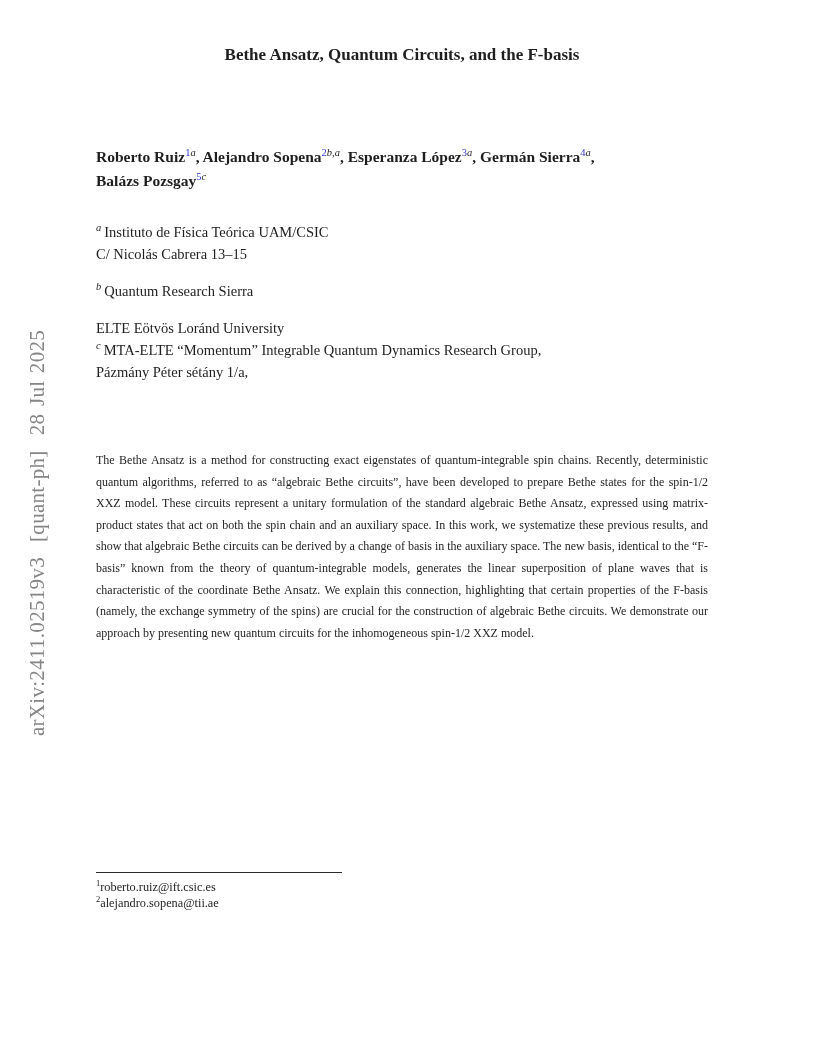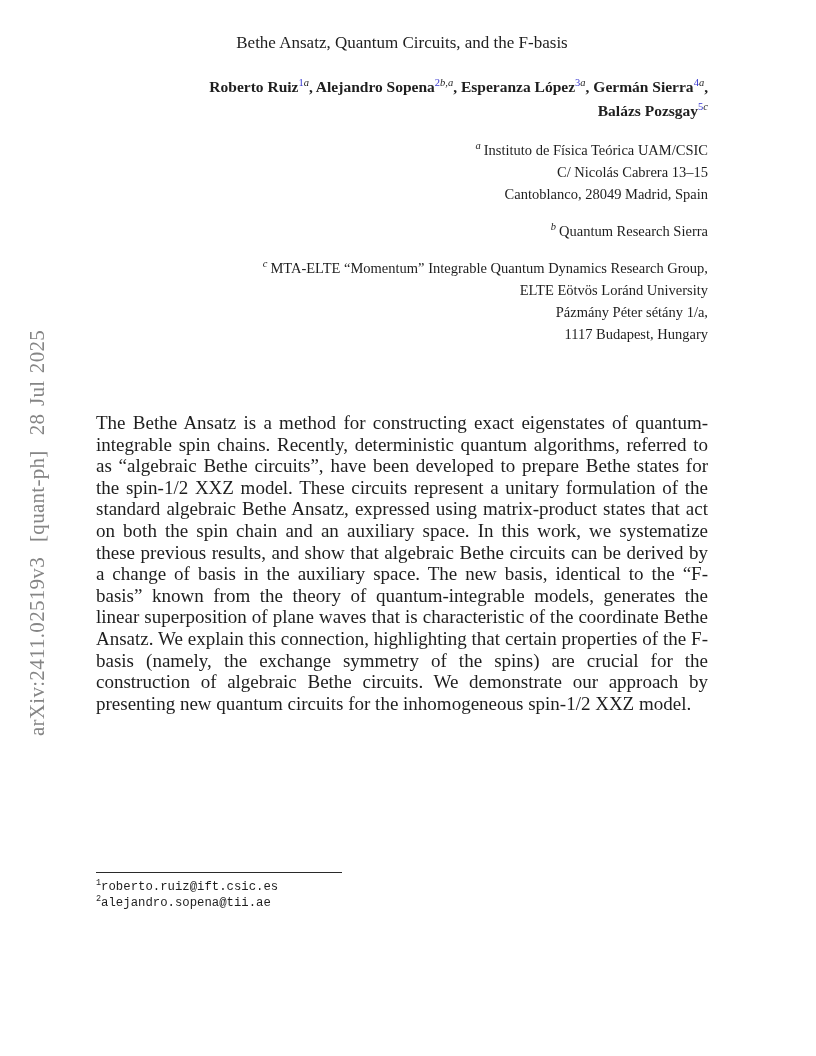--- a/index.html
+++ b/index.html
@@ -28,71 +28,71 @@
     color: #858585;
   }
   
   .content {
     position: absolute;
     left: 96px;
     top: 0;
     width: 612px;
   }
   .title {
-    padding-top: 32px;
+    padding-top: 44px;
     font-size: 17px;
     line-height: 21px;
-    font-weight: normal;
+    font-weight: bold;
     text-align: center;
   }
   .authors {
-    margin-top: 22px;
-    text-align: right;
+    margin-top: 80px;
+    text-align: left;
     font-weight: bold;
     font-size: 15.5px;
     line-height: 24px;
   }
   .author sup, .affil-marker {
     font-size: 10.5px;
     line-height: 0;
   }
   .sup-num {
     color: #3535cf;
     font-weight: normal;
     cursor: pointer;
   }
   .sup-let {
     font-style: italic;
     font-weight: normal;
   }
   .affils {
-    margin-top: 16px;
-    text-align: right;
+    margin-top: 28px;
+    text-align: left;
     font-size: 14.5px;
     line-height: 22px;
   }
   .affil { margin-top: 15px; }
   .affil:first-child { margin-top: 0; }
   .affil-marker {
     font-style: italic;
     margin-right: 3px;
   }
   .abstract {
     margin-top: 67px;
-    font-size: 19px;
+    font-size: 12px;
     line-height: 21.6px;
     text-align: justify;
   }
   
   .footnotes {
     position: absolute;
     left: 96px;
     top: 872px;
     width: 612px;
-    font-family: Liberation Mono, monospace;
+    font-family: Liberation Serif, serif;
     font-size: 12.3px;
     line-height: 15.6px;
   }
   .fn-rule {
     width: 246px;
     height: 1px;
     background: #2a2a2a;
     margin-bottom: 7px;
   }
   .fn sup {
@@ -121,30 +121,28 @@
       </div>
       <div class="author-line">
         <span class="author"><span>Balázs Pozsgay</span><sup><span class="sup-num">5</span><span class="sup-let">c</span></sup></span>
       </div>
     </div>
 
     <div class="affils">
       <div class="affil">
         <div class="affil-line"><sup class="affil-marker">a</sup><span>Instituto de Física Teórica UAM/CSIC</span></div>
         <div class="affil-line">C/ Nicolás Cabrera 13–15</div>
-        <div class="affil-line">Cantoblanco, 28049 Madrid, Spain</div>
       </div>
       <div class="affil">
         <div class="affil-line"><sup class="affil-marker">b</sup><span>Quantum Research Sierra</span></div>
       </div>
       <div class="affil">
+        <div class="affil-line">ELTE Eötvös Loránd University</div>
         <div class="affil-line"><sup class="affil-marker">c</sup><span>MTA-ELTE “Momentum” Integrable Quantum Dynamics Research Group,</span></div>
-        <div class="affil-line">ELTE Eötvös Loránd University</div>
         <div class="affil-line">Pázmány Péter sétány 1/a,</div>
-        <div class="affil-line">1117 Budapest, Hungary</div>
       </div>
     </div>
 
     <p class="abstract">The Bethe Ansatz is a method for constructing exact eigenstates of quantum-integrable spin chains. Recently, deterministic quantum algorithms, referred to as “algebraic Bethe circuits”, have been developed to prepare Bethe states for the spin-1/2 XXZ model. These circuits represent a unitary formulation of the standard algebraic Bethe Ansatz, expressed using matrix-product states that act on both the spin chain and an auxiliary space. In this work, we systematize these previous results, and show that algebraic Bethe circuits can be derived by a change of basis in the auxiliary space. The new basis, identical to the “F-basis” known from the theory of quantum-integrable models, generates the linear superposition of plane waves that is characteristic of the coordinate Bethe Ansatz. We explain this connection, highlighting that certain properties of the F-basis (namely, the exchange symmetry of the spins) are crucial for the construction of algebraic Bethe circuits. We demonstrate our approach by presenting new quantum circuits for the inhomogeneous spin-1/2 XXZ model.</p>
 
   </div>
 
   <div class="footnotes">
     <div class="fn-rule"></div>
     <div class="fn"><sup>1</sup><span class="fn-email">roberto.ruiz@ift.csic.es</span></div>

